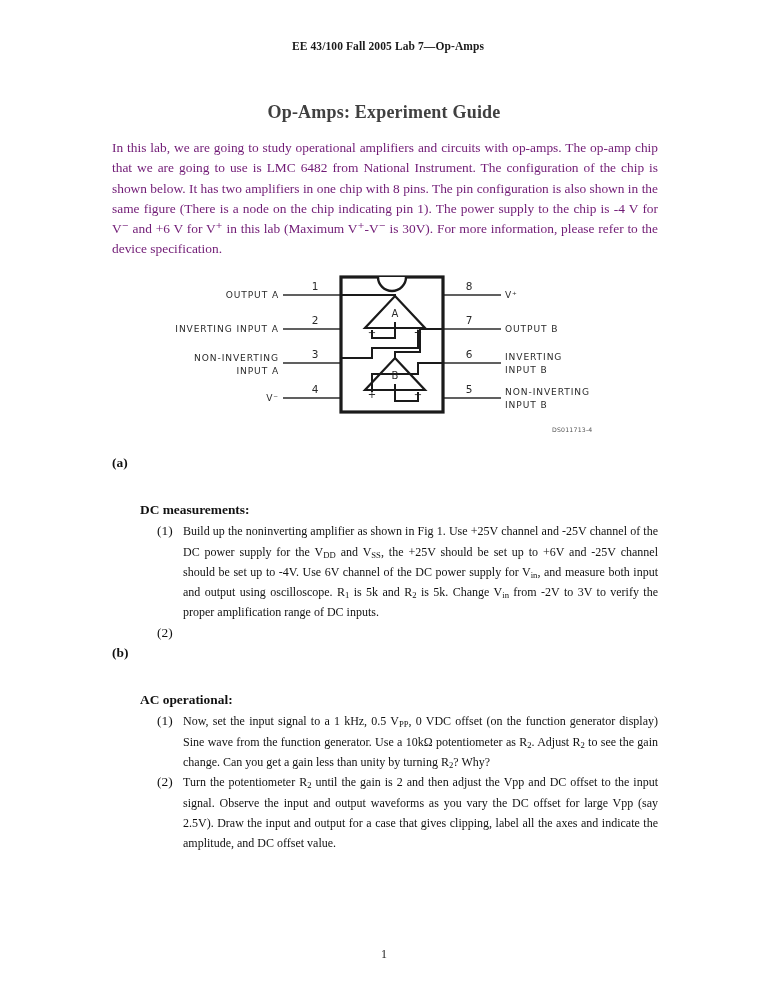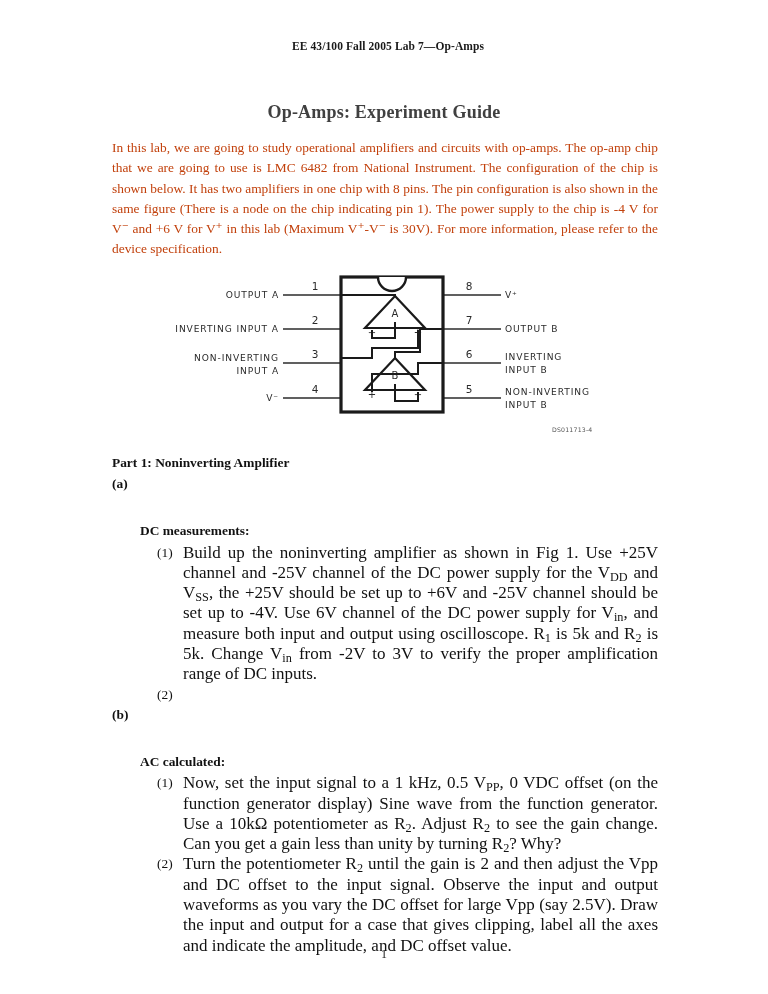--- a/index.html
+++ b/index.html
@@ -51,21 +51,21 @@
     left: 112px;
     width: 546px;
   }
 
   p.body-par {
     margin: 0;
     font-size: 13.4px;
     line-height: 20.3px;
     text-align: justify;
     text-justify: inter-word;
-    color: #c2410c;
+    color: #701a75;
   }
 
   
   .figure-wrap {
     position: absolute;
     top: 262px;
     left: 112px;
     width: 546px;
     height: 182px;
   }
@@ -103,21 +103,21 @@
     padding-left: 45px;
   }
   .item .it-tag {
     width: 26px;
     flex: 0 0 26px;
     font-size: 13.4px;
     line-height: 20.3px;
   }
   .item .it-text {
     flex: 1;
-    font-size: 17px;
+    font-size: 12px;
     line-height: 20.3px;
     text-align: justify;
     text-justify: inter-word;
   }
 
   sub { font-size: 0.72em; vertical-align: -0.25em; line-height: 0; }
 
   .page-number {
     position: absolute;
     bottom: 32px;
@@ -235,40 +235,39 @@
       <text class="fig-text" x="393" y="133" text-anchor="start">NON-INVERTING</text>
       <text class="fig-text" x="393" y="146" text-anchor="start">INPUT B</text>
 
       <text class="fig-code" x="440" y="170" text-anchor="start">DS011713-4</text>
     </svg>
   </div>
 
   <div class="sections">
 
     <div>
-      <div class="part-head">Part 1: Noninverting Amplifier</div>
 
       <div>
         <div class="sub-head">
           <span class="sh-tag">(a)</span>
           <span class="sh-text">DC measurements:</span>
         </div>
         <div class="item">
           <span class="it-tag">(1)</span>
           <span class="it-text">Build up the noninverting amplifier as shown in Fig 1. Use +25V channel and -25V channel of the DC power supply for the V<sub>DD</sub> and V<sub>SS</sub>, the +25V should be set up to +6V and -25V channel should be set up to -4V. Use 6V channel of the DC power supply for V<sub>in</sub>, and measure both input and output using oscilloscope. R<sub>1</sub> is 5k and R<sub>2</sub> is 5k. Change V<sub>in</sub> from -2V to 3V to verify the proper amplification range of DC inputs.</span>
         </div>
         <div class="item">
           <span class="it-tag">(2)</span>
         </div>
       </div>
 
       <div>
         <div class="sub-head">
           <span class="sh-tag">(b)</span>
-          <span class="sh-text">AC calculated:</span>
+          <span class="sh-text">AC operational:</span>
         </div>
         <div class="item">
           <span class="it-tag">(1)</span>
           <span class="it-text">Now, set the input signal to a 1 kHz, 0.5 V<sub>PP</sub>, 0 VDC offset (on the function generator display) Sine wave from the function generator. Use a 10kΩ potentiometer as R<sub>2</sub>. Adjust R<sub>2</sub> to see the gain change. Can you get a gain less than unity by turning R<sub>2</sub>? Why?</span>
         </div>
         <div class="item">
           <span class="it-tag">(2)</span>
           <span class="it-text">Turn the potentiometer R<sub>2</sub> until the gain is 2 and then adjust the Vpp and DC offset to the input signal. Observe the input and output waveforms as you vary the DC offset for large Vpp (say 2.5V). Draw the input and output for a case that gives clipping, label all the axes and indicate the amplitude, and DC offset value.</span>
         </div>
       </div>

